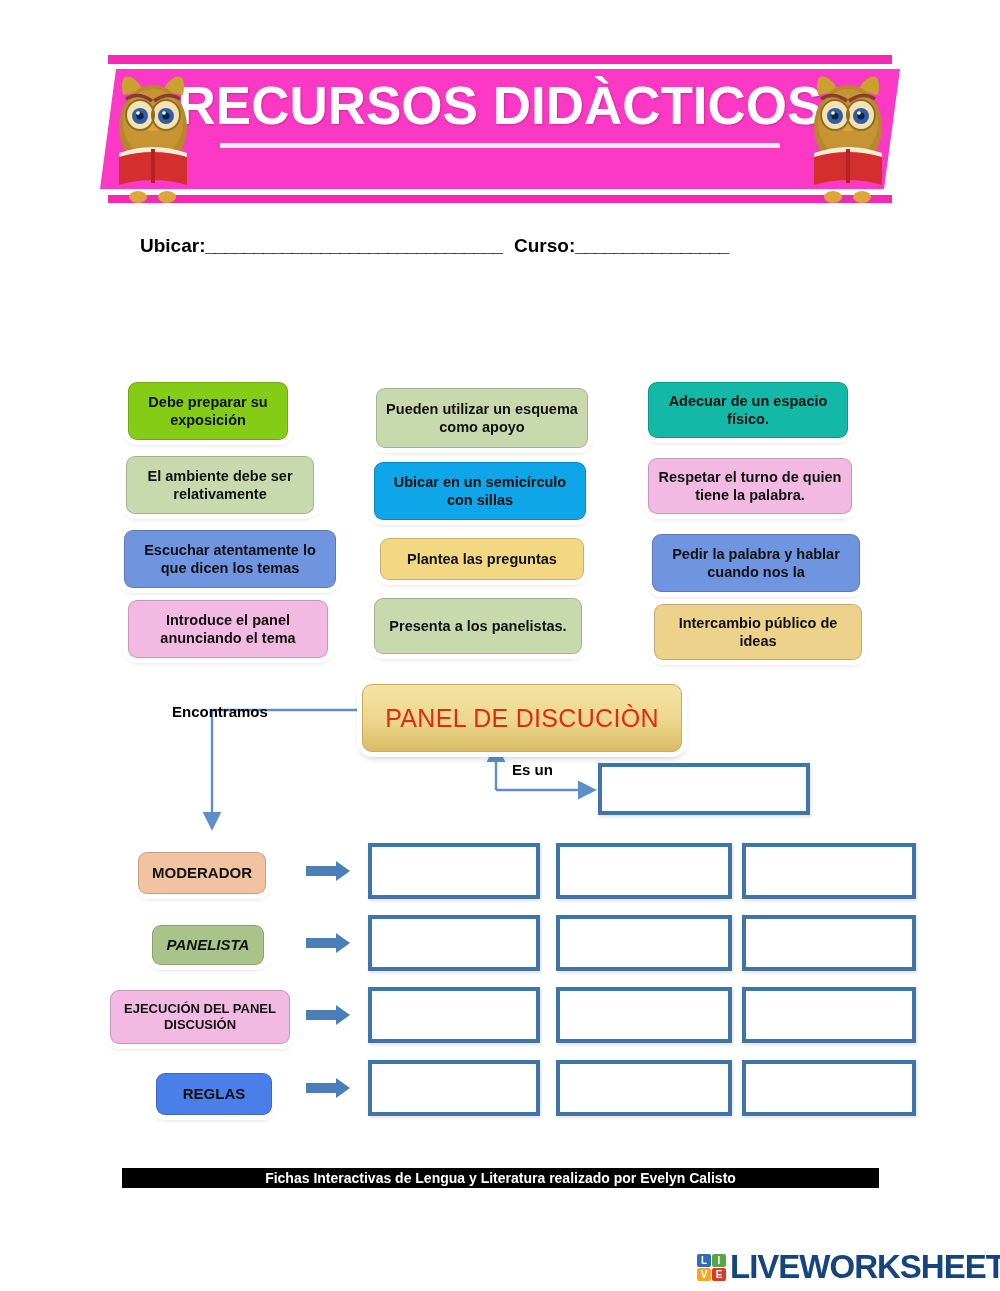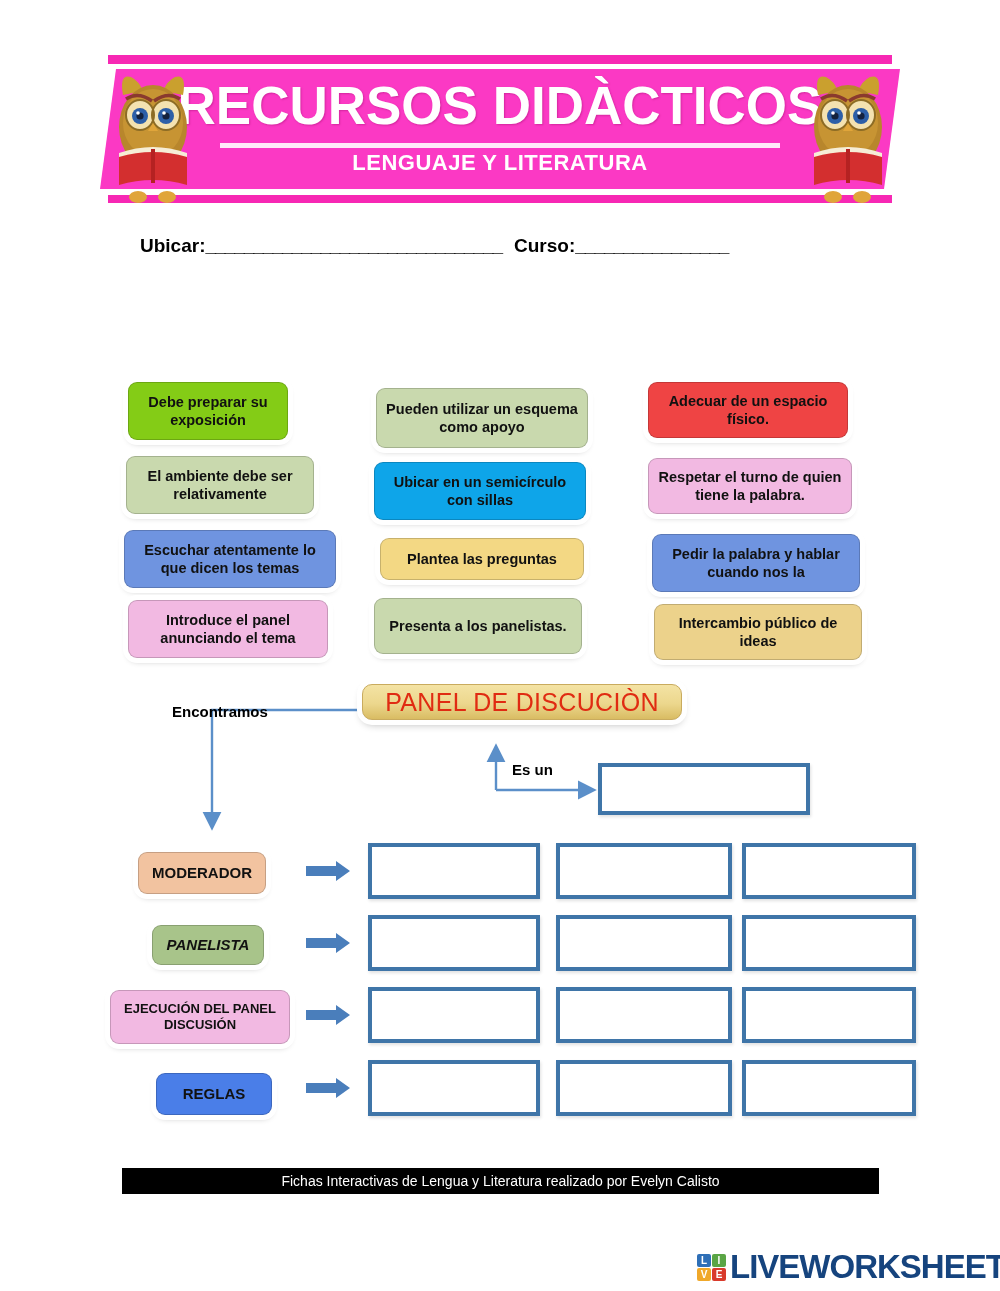--- a/index.html
+++ b/index.html
@@ -109,21 +109,21 @@
     font-size: 14.5px; font-weight: bold; color: #111;
     line-height: 1.25;
     padding: 3px 8px;
     box-shadow: 0 0 0 5px #ffffff, 0 3px 6px rgba(0,0,0,.30);
     border: 1px solid rgba(0,0,0,.18);
   }
 
   
   .panel-title {
     position: absolute;
-    left: 362px; top: 684px; width: 320px; height: 36px;
+    left: 362px; top: 684px; width: 320px; height: 68px;
     display: flex; align-items: center; justify-content: center;
     background: linear-gradient(180deg,#f4e3a4 0%,#ecd78d 55%,#d9bc63 100%);
     border: 1px solid #c9ab5e;
     border-radius: 10px;
     color: #e02b12; font-size: 25px; font-weight: normal;
     letter-spacing: .3px;
     box-shadow: 0 0 0 5px #ffffff, 0 4px 8px rgba(0,0,0,.33);
   }
 
   
@@ -155,24 +155,24 @@
   
   .arrow-layer {
     position: absolute; left: 0; top: 0;
     width: 1000px; height: 1291px;
     pointer-events: none;
   }
 
   
   .footer-bar {
     position: absolute; left: 122px; top: 1168px;
-    width: 757px; height: 26px;
+    width: 757px; height: 20px;
     background: #000000;
     display: flex; align-items: center; justify-content: center;
-    color: #ffffff; font-size: 14px; font-weight: normal;
+    color: #ffffff; font-size: 14px; font-weight: bold;
   }
 
   
   .lw-logo {
     position: absolute; left: 697px; top: 1248px;
     display: flex; align-items: center; gap: 4px;
   }
   .lw-tiles {
     display: grid;
     grid-template-columns: 14px 14px;
@@ -196,21 +196,20 @@
 
 <div class="page">
 
   <div class="banner-wrap">
     <div class="banner-strip-top"></div>
     <div class="banner-main"></div>
     <div class="banner-strip-bottom"></div>
 
     <div class="banner-title">RECURSOS DIDÀCTICOS</div>
     <div class="banner-divider"></div>
-    <div class="banner-subtitle">LENGUAJE Y LITERATURA</div>
 
     <svg class="owl owl-left" viewBox="0 0 96 150">
       <g>
         <path d="M18 38 Q14 16 26 20 Q34 24 38 34 Z" fill="#caa02e"></path>
         <path d="M78 38 Q82 16 70 20 Q62 24 58 34 Z" fill="#caa02e"></path>
         <ellipse cx="48" cy="70" rx="34" ry="42" fill="#b8862c"></ellipse>
         <ellipse cx="48" cy="66" rx="30" ry="34" fill="#c79433"></ellipse>
         <ellipse cx="35" cy="58" rx="14" ry="15" fill="#f4e2b0"></ellipse>
         <ellipse cx="61" cy="58" rx="14" ry="15" fill="#f4e2b0"></ellipse>
         <circle cx="35" cy="59" r="8" fill="#2d5fa8"></circle>
@@ -269,21 +268,21 @@
 
   <div id="wordbank-host">
       <div class="chip" style="left: 128px; top: 382px; width: 160px; height: 58px; background: #84cc16;">Debe preparar su exposición</div>
       <div class="chip" style="left: 126px; top: 456px; width: 188px; height: 58px; background: rgb(201, 217, 174);">El ambiente debe ser relativamente</div>
       <div class="chip" style="left: 124px; top: 530px; width: 212px; height: 58px; background: rgb(111, 148, 224);">Escuchar atentamente lo que dicen los temas</div>
       <div class="chip" style="left: 128px; top: 600px; width: 200px; height: 58px; background: rgb(242, 185, 226);">Introduce el panel anunciando el tema</div>
       <div class="chip" style="left: 376px; top: 388px; width: 212px; height: 60px; background: rgb(201, 217, 174);">Pueden utilizar un esquema como apoyo</div>
       <div class="chip" style="left: 374px; top: 462px; width: 212px; height: 58px; background: #0ea5e9;">Ubicar en un semicírculo con sillas</div>
       <div class="chip" style="left: 380px; top: 538px; width: 204px; height: 42px; background: rgb(243, 216, 132);">Plantea las preguntas</div>
       <div class="chip" style="left: 374px; top: 598px; width: 208px; height: 56px; background: rgb(201, 217, 174);">Presenta a los panelistas.</div>
-      <div class="chip" style="left: 648px; top: 382px; width: 200px; height: 56px; background: #ef4444;">Adecuar de un espacio físico.</div>
+      <div class="chip" style="left: 648px; top: 382px; width: 200px; height: 56px; background: #14b8a6;">Adecuar de un espacio físico.</div>
       <div class="chip" style="left: 648px; top: 458px; width: 204px; height: 56px; background: rgb(242, 185, 226);">Respetar el turno de quien tiene la palabra.</div>
       <div class="chip" style="left: 652px; top: 534px; width: 208px; height: 58px; background: rgb(111, 148, 224);">Pedir la palabra y hablar cuando nos la</div>
       <div class="chip" style="left: 654px; top: 604px; width: 208px; height: 56px; background: rgb(236, 210, 139);">Intercambio público de ideas</div>
     </div>
 
   <svg class="arrow-layer" viewBox="0 0 1000 1291">
     <defs>
       <marker id="ah" markerWidth="8" markerHeight="8" refX="6" refY="4" orient="auto">
         <path d="M0,0 L8,4 L0,8 z" fill="#5b8fc9"></path>
       </marker>

